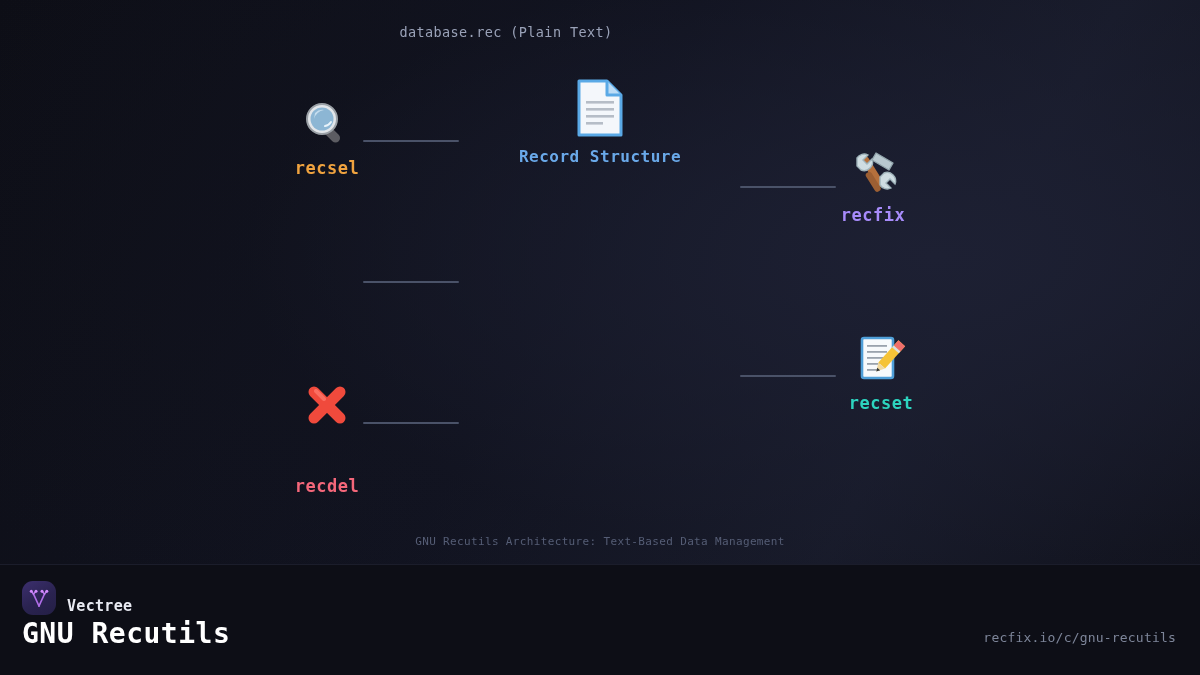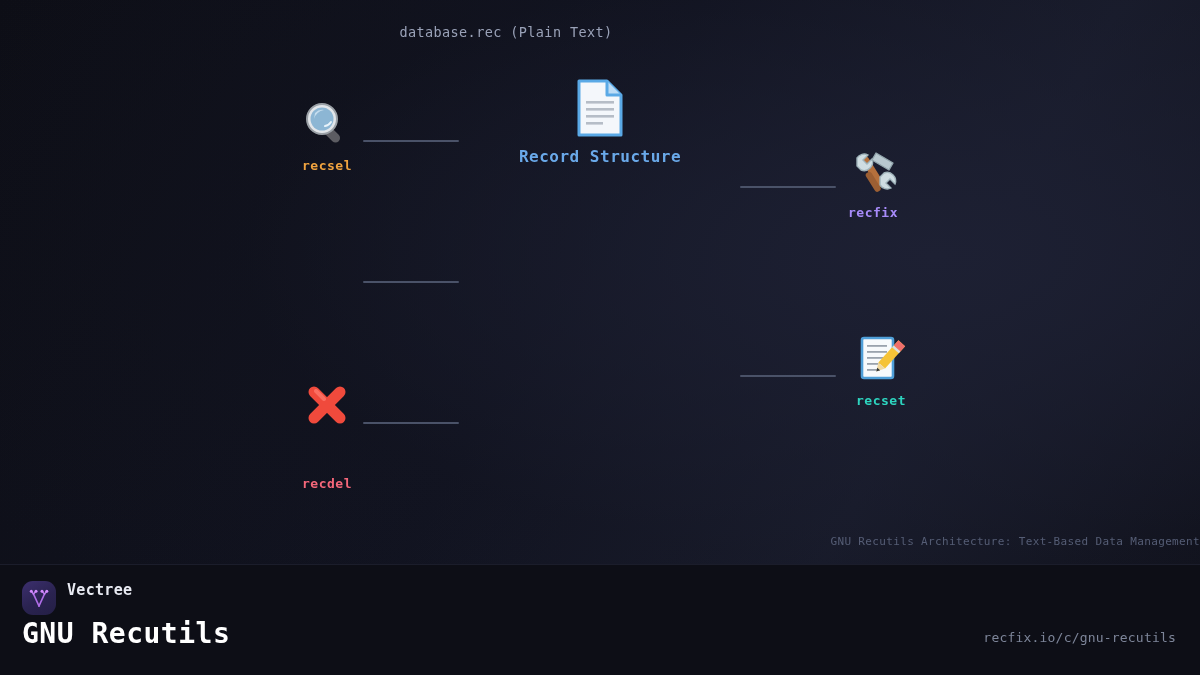--- a/index.html
+++ b/index.html
@@ -23,35 +23,35 @@
 
   .diagram-title {
     position:absolute; top:24px; left:0; width:1012px;
     text-align:center;
     font-size:13.5px; letter-spacing:.4px;
     color:#9aa2b8;
   }
 
   .caption {
     position:absolute; top:535px; left:0; width:1200px;
-    text-align:right;
+    text-align:center;
     font-size:11px; letter-spacing:.35px;
     color:#555d75;
   }
 
   
   .node { position:absolute; display:flex; flex-direction:column; align-items:center; }
   .node .glyph {
     width:54px; height:54px;
     display:flex; align-items:center; justify-content:center;
     line-height:1;
   }
   .node .label {
     margin-top:7px;
-    font-size:13px; font-weight:bold; letter-spacing:.5px;
+    font-size:17px; font-weight:bold; letter-spacing:.5px;
     white-space:nowrap;
   }
 
   
   #node-record-structure { left:555px; top:78px; width:90px; }
   #node-record-structure .glyph { width:90px; height:60px; }
   #node-record-structure .label { margin-top:9px; font-size:16px; color:#6aa9e9; }
 
   #node-recsel { left:300px; top:97px; width:54px; }
   #node-recsel .label { color:#f0a33f; }
@@ -80,21 +80,21 @@
   svg { display:block; }
 
   
   .bottombar {
     position:absolute; left:0; bottom:0; width:1200px; height:111px;
     background:#0d0e16;
     border-top:1px solid #1b1d2b;
   }
   .brand-row {
     position:absolute; left:22px; top:16px;
-    display:flex; align-items:flex-start; gap:11px;
+    display:flex; align-items:flex-end; gap:11px;
   }
   .brand-logo {
     width:34px; height:34px; border-radius:11px;
     background:linear-gradient(150deg,#3c2f6e 0%,#2a2350 55%,#241f46 100%);
     display:flex; align-items:center; justify-content:center;
   }
   .brand-name {
     font-size:15px; font-weight:bold; color:#e8eaf2; letter-spacing:.3px;
   }
   .bottom-title {

